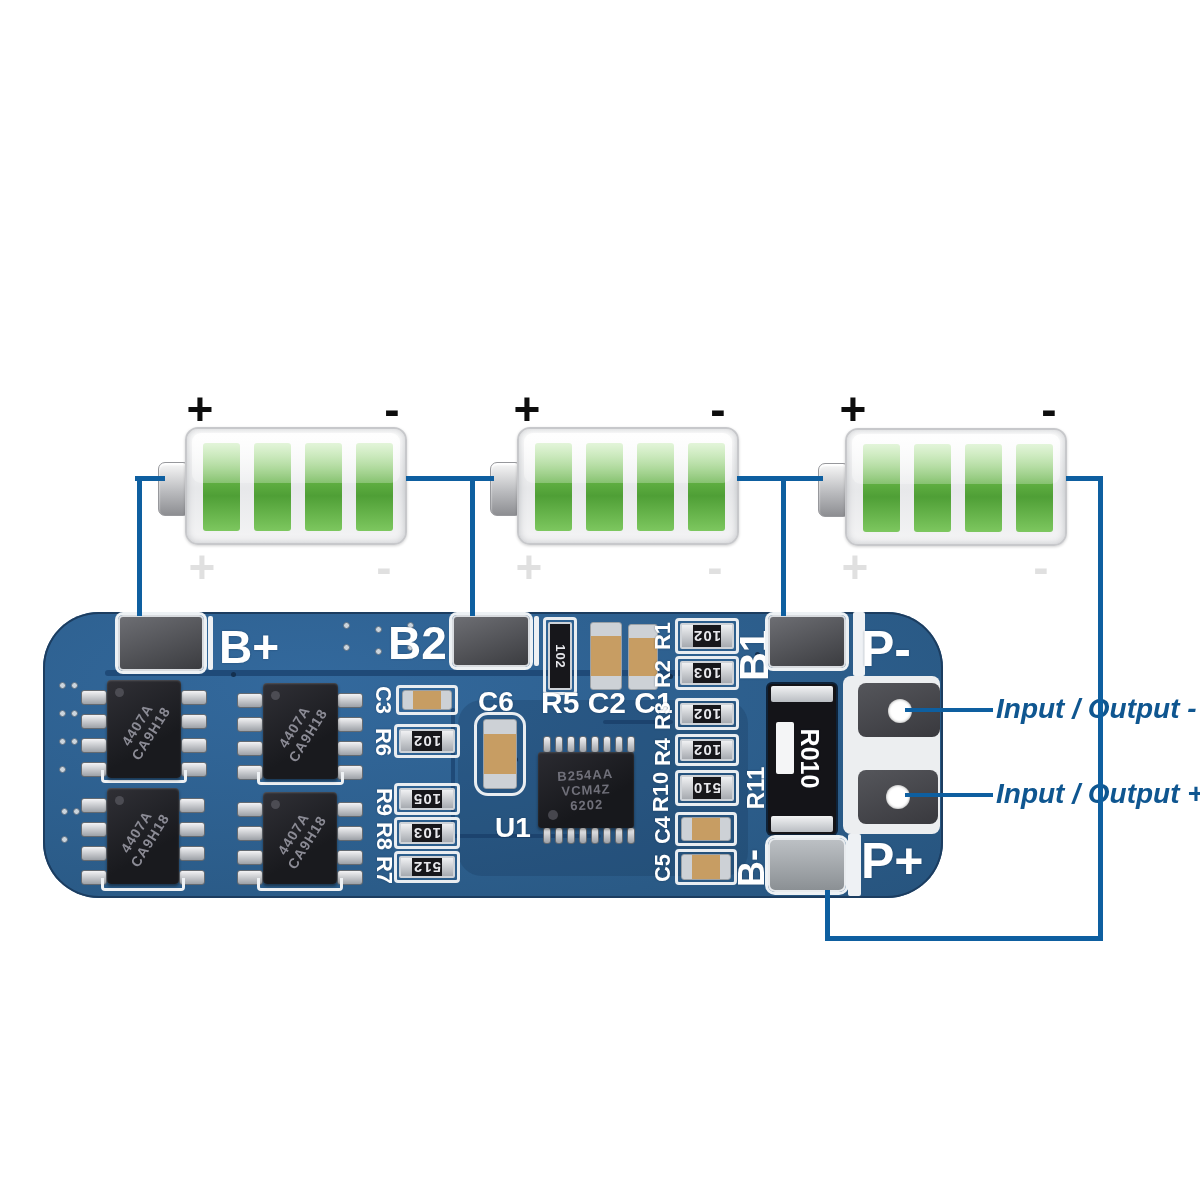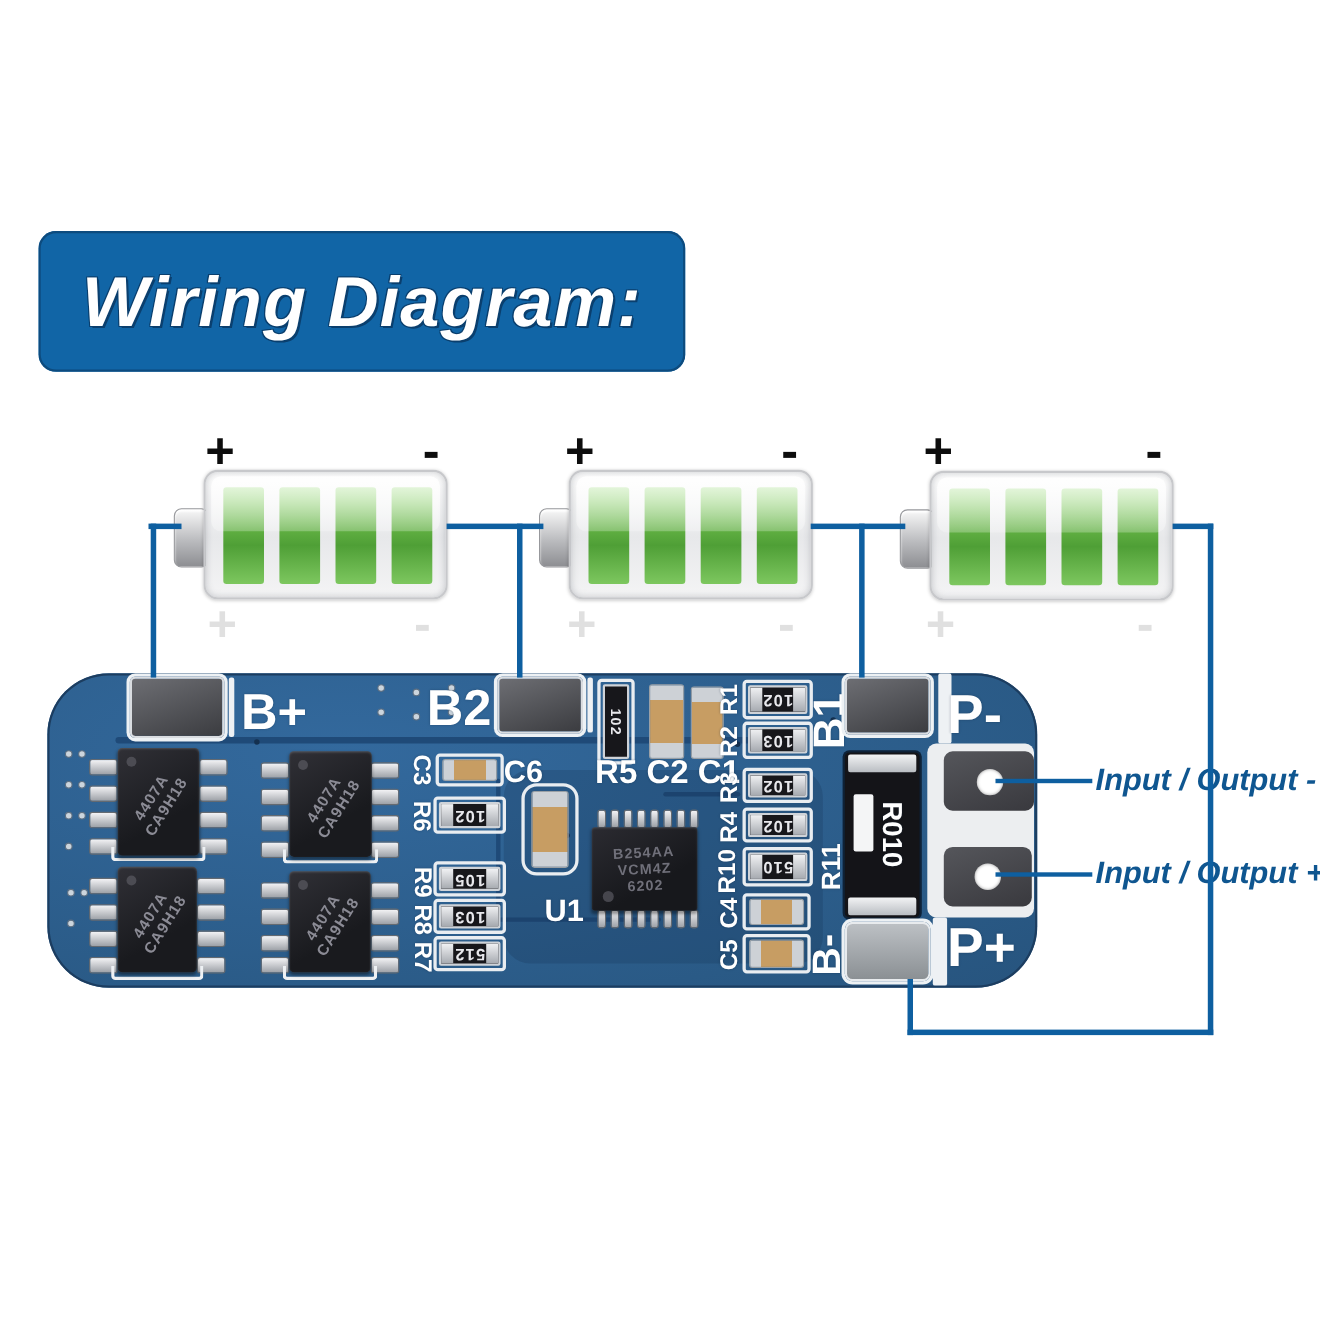--- a/index.html
+++ b/index.html
@@ -82,23 +82,20 @@
 
   .outwhite{background:#eceef0;border-radius:8px;}
   .outpad{background:linear-gradient(160deg,#55565b,#39393e);border-radius:8px;position:absolute;}
   .outhole{position:absolute;width:24px;height:24px;border-radius:50%;background:#ffffff;box-shadow:inset 0 0 3px rgba(0,0,0,.45);}
 </style>
 </head>
 <body>
 
 <div id="stage">
 
-  <div class="abs banner">
-    <div class="t">Wiring Diagram:</div>
-  </div>
 
   <div class="abs sign" style="left:178px;top:382px;">+</div>
   <div class="abs sign" style="left:370px;top:382px;">-</div>
   <div class="abs sign" style="left:505px;top:382px;">+</div>
   <div class="abs sign" style="left:696px;top:382px;">-</div>
   <div class="abs sign" style="left:831px;top:382px;">+</div>
   <div class="abs sign" style="left:1027px;top:382px;">-</div>
 
   <div class="abs battery" style="left:158px;top:427px;">
     <div class="bat-nub"></div>
@@ -305,21 +302,21 @@
     <div class="abs vlabel rot90" style="left:329px;top:240px;width:24px;height:36px;font-size:22px;">
       <span>R7</span>
       </div>
     <div class="abs silkbox" style="left:351px;top:239px;width:66px;height:32px;"></div>
     <div class="abs res" style="left:356px;top:244px;width:56px;height:22px;">
       <i class="end-l"></i>
         <span class="val">512</span>
         <i class="end-r"></i>
       </div>
 
-    <div class="abs padlabel" style="left:415px;top:74px;font-size:28px;">C6</div>
+    <div class="abs padlabel" style="left:435px;top:74px;font-size:28px;">C6</div>
     <div class="abs silkbox" style="left:431px;top:100px;width:52px;height:84px;border-radius:14px;"></div>
     <div class="abs cap-v" style="left:440px;top:107px;width:34px;height:70px;"></div>
 
     <div class="abs silkbox" style="left:500px;top:5px;width:34px;height:78px;"></div>
     <div class="abs res" style="left:505px;top:10px;width:24px;height:68px;">
       <span class="val" style="transform:rotate(90deg);font-size:13px;">102</span>
       </div>
     <div class="abs cap-v" style="left:547px;top:10px;width:32px;height:68px;"></div>
     <div class="abs cap-v" style="left:585px;top:12px;width:30px;height:66px;"></div>
     <div class="abs padlabel" style="left:498px;top:74px;font-size:30px;">R5 C2 C1</div>

